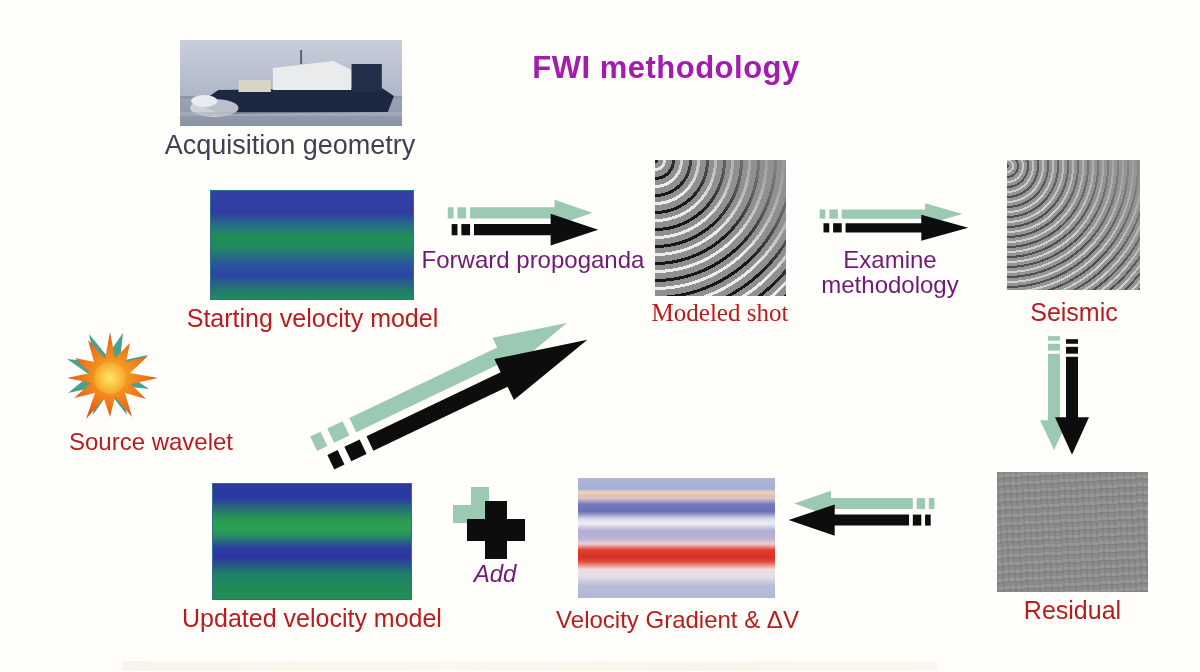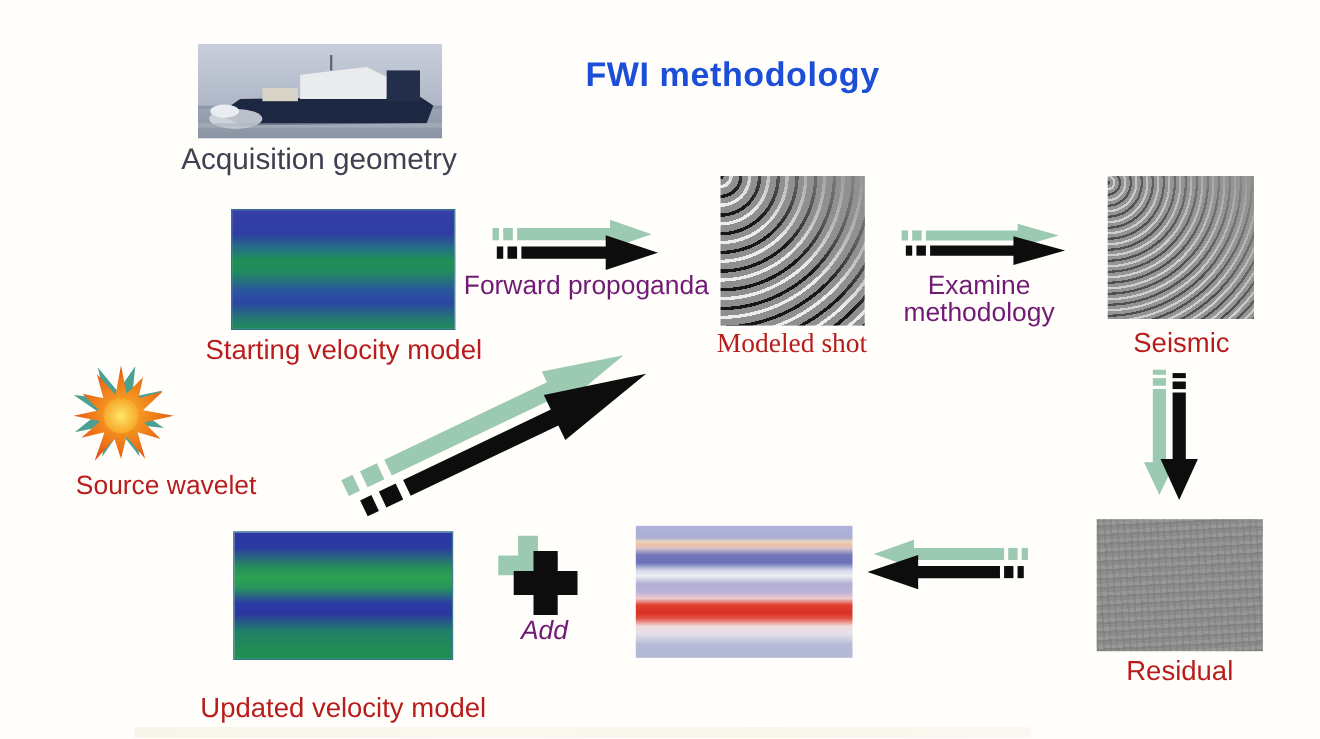--- a/index.html
+++ b/index.html
@@ -7,21 +7,21 @@
     position:relative;width:1200px;height:672px;overflow:hidden;
     background:#fffefb;font-family:"Liberation Sans",sans-serif;
   }
   .abs{position:absolute;}
   .lbl{position:absolute;text-align:center;line-height:1.05;}
   .lbl-purple{color:#b91c1c;font-size:25px;}
   .lbl-red{color:#701a75;font-size:24px;}
   .lbl-dark{color:#3d4152;font-size:27px;}
   .title{
     position:absolute;left:466px;top:50px;width:400px;text-align:center;
-    font-size:31px;font-weight:bold;color:#1d4ed8;letter-spacing:.5px;
+    font-size:31px;font-weight:bold;color:#a21caf;letter-spacing:.5px;
   }
   svg{display:block;width:100%;height:100%;}
   .ag{fill:#9bc9b1;}
   .ab{fill:#0d0d0d;}
 
   
   .img-start{
     left:210px;top:190px;width:202px;height:108px;border:1px solid #2e6f8a;
     background:linear-gradient(180deg,#3440a6 0%,#2f3da2 20%,#256f87 32%,#1f8f55 42%,
       #218a5e 52%,#2a55a0 68%,#2b46a2 78%,#227a6e 92%,#208a5c 100%);
@@ -160,31 +160,32 @@
       <rect class="ag" x="8" y="11" width="6" height="12"></rect>
       <rect class="ag" x="18" y="11" width="9" height="12"></rect>
       <polygon class="ag" points="31,11 118,11 118,3 157,17 118,31 118,23 31,23"></polygon>
       <rect class="ab" x="12" y="29" width="6" height="12"></rect>
       <rect class="ab" x="22" y="29" width="9" height="12"></rect>
       <polygon class="ab" points="35,29 114,29 114,18 163,35 114,52 114,41 35,41"></polygon>
     </svg>
   </div>
 
   <div class="abs img-velgrad"></div>
+  <div class="lbl lbl-purple" style="left:545px;top:607px;width:265px;font-size:24px;">Velocity Gradient &amp; ΔV</div>
 
   <div class="abs add-icon">
     <svg viewBox="0 0 84 84">
       <polygon class="ag" points="21,1 39,1 39,19 57,19 57,37 39,37 39,55 21,55 21,37 3,37 3,19 21,19"></polygon>
       <polygon class="ab" points="35,15 57,15 57,33 75,33 75,55 57,55 57,73 35,73 35,55 17,55 17,33 35,33"></polygon>
     </svg>
   </div>
   <div class="lbl lbl-red" style="left:464px;top:561px;width:62px;font-style:italic;">Add</div>
 
   <div class="abs img-updated"></div>
-  <div class="lbl lbl-purple" style="left:172px;top:631px;width:280px;">Updated velocity model</div>
+  <div class="lbl lbl-purple" style="left:172px;top:605px;width:280px;">Updated velocity model</div>
 
   <div class="abs arr-diag">
     <svg viewBox="0 0 170 60" preserveAspectRatio="none">
       <rect class="ag" x="8" y="11" width="6" height="12"></rect>
       <rect class="ag" x="18" y="11" width="9" height="12"></rect>
       <polygon class="ag" points="31,11 118,11 118,3 157,17 118,31 118,23 31,23"></polygon>
       <rect class="ab" x="12" y="29" width="6" height="12"></rect>
       <rect class="ab" x="22" y="29" width="9" height="12"></rect>
       <polygon class="ab" points="35,29 114,29 114,18 163,35 114,52 114,41 35,41"></polygon>
     </svg>

